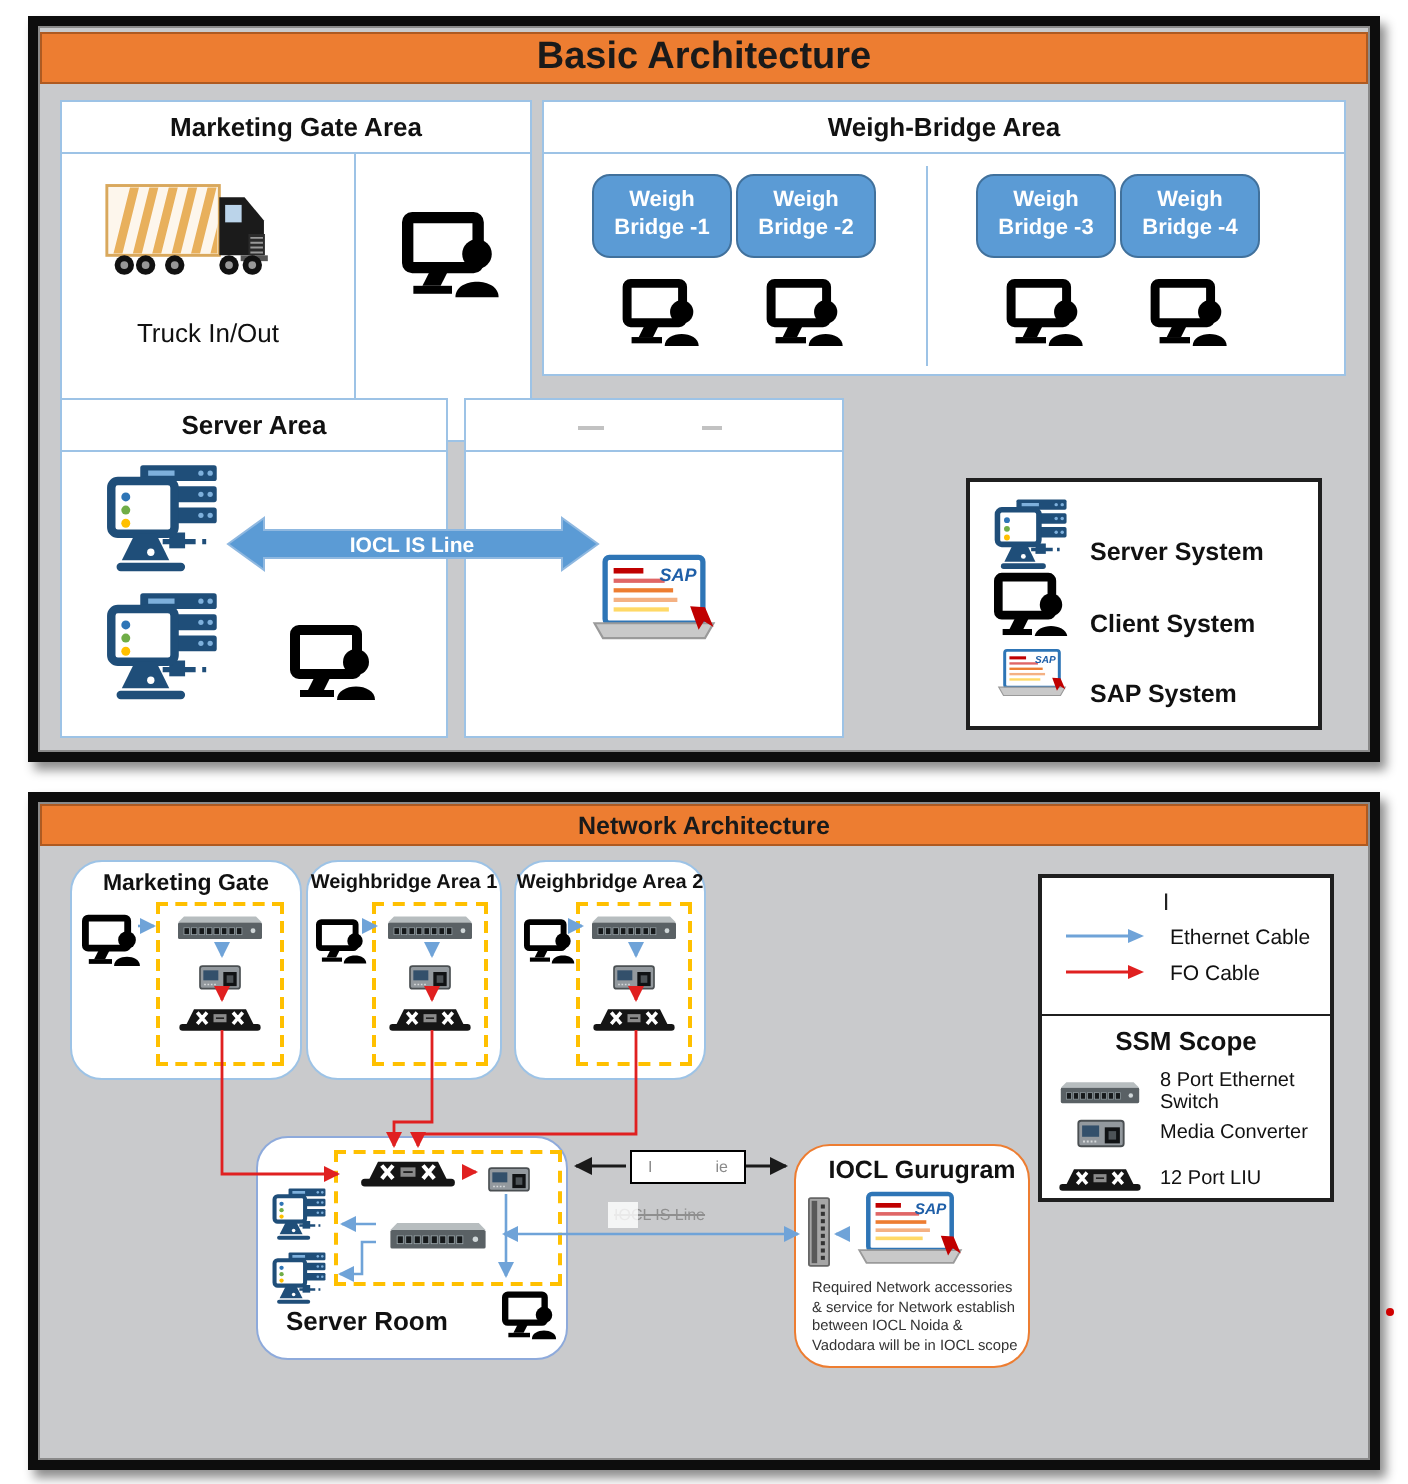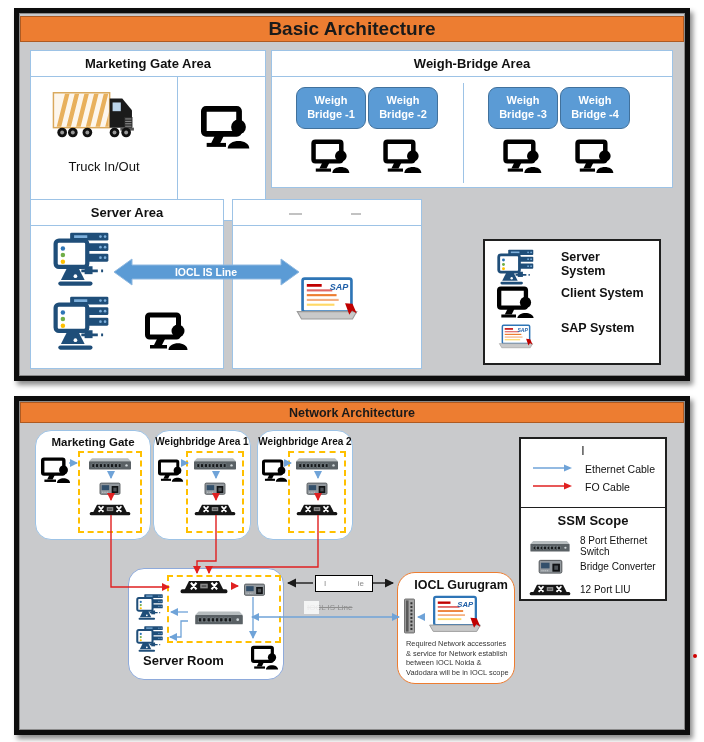--- a/index.html
+++ b/index.html
@@ -42,21 +42,21 @@
     position: absolute; width: 70px; height: 42px; border-radius: 9px;
     background: #5B9BD5; border: 1.5px solid #41719C; color: #fff;
     font-weight: bold; font-size: 11px; line-height: 1.25; text-align: center;
     display: flex; align-items: center; justify-content: center; padding: 2px;
   }
 
   .legend {
     position: absolute; background: #fff; border: 2px solid #1f1f1f;
   }
   #bleg { padding: 9px 12px; display: flex; flex-direction: column; justify-content: space-between; }
-  .leg-row { display: flex; align-items: flex-start; gap: 26px; }
+  .leg-row { display: flex; align-items: flex-end; gap: 10px; }
   .leg-ic { width: 38px; height: 33px; flex: 0 0 auto; display: flex; align-items: center; justify-content: center; }
   .leg-lb { font-size: 12.5px; font-weight: 600; }
 
   
   .ic { position: absolute; display: block; }
   .ic svg { width: 100%; height: 100%; display: block; }
 
   .faintmark { position: absolute; height: 2px; background: #c2c2c2; }
 
   
@@ -675,21 +675,21 @@
             <span class="ic" style="position:static;width:25px;height:17px">
   <svg viewBox="0 0 26 18" xmlns="http://www.w3.org/2000/svg">
     <rect x="1" y="2.5" width="24" height="13.5" rx="1.5" fill="#93999E" stroke="#4A4F52"></rect>
     <rect x="3" y="5" width="9" height="6" fill="#33506B"></rect>
     <rect x="15" y="6" width="8" height="8.5" fill="#101214"></rect>
     <rect x="17" y="8" width="4" height="4.5" fill="#4d5357"></rect>
     <path d="M3.5 13.5 h8" stroke="#d7dadc" stroke-width="1" stroke-dasharray="1 1"></path>
   </svg>
 </span>
           </span>
-        <span>Bridge Converter</span>
+        <span>Media Converter</span>
       </div>
       <div class="nl-dev" style="top:144px">
         <span class="dic">
             <span class="ic" style="position:static;width:44px;height:13px">
   <svg viewBox="0 0 52 16" xmlns="http://www.w3.org/2000/svg">
     <path d="M4 14 L10 2 H42 L48 14 Z" fill="#151515"></path>
     <rect x="1" y="11" width="50" height="4.2" rx="2" fill="#151515"></rect>
     <path d="M12 4 L18 11 M18 4 L12 11 M34 4 L40 11 M40 4 L34 11" stroke="#fff" stroke-width="2.2"></path>
     <rect x="22" y="5" width="8" height="5" fill="#8a8a8a"></rect>
     <path d="M23.5 7.5 h5" stroke="#222" stroke-width="1"></path>

